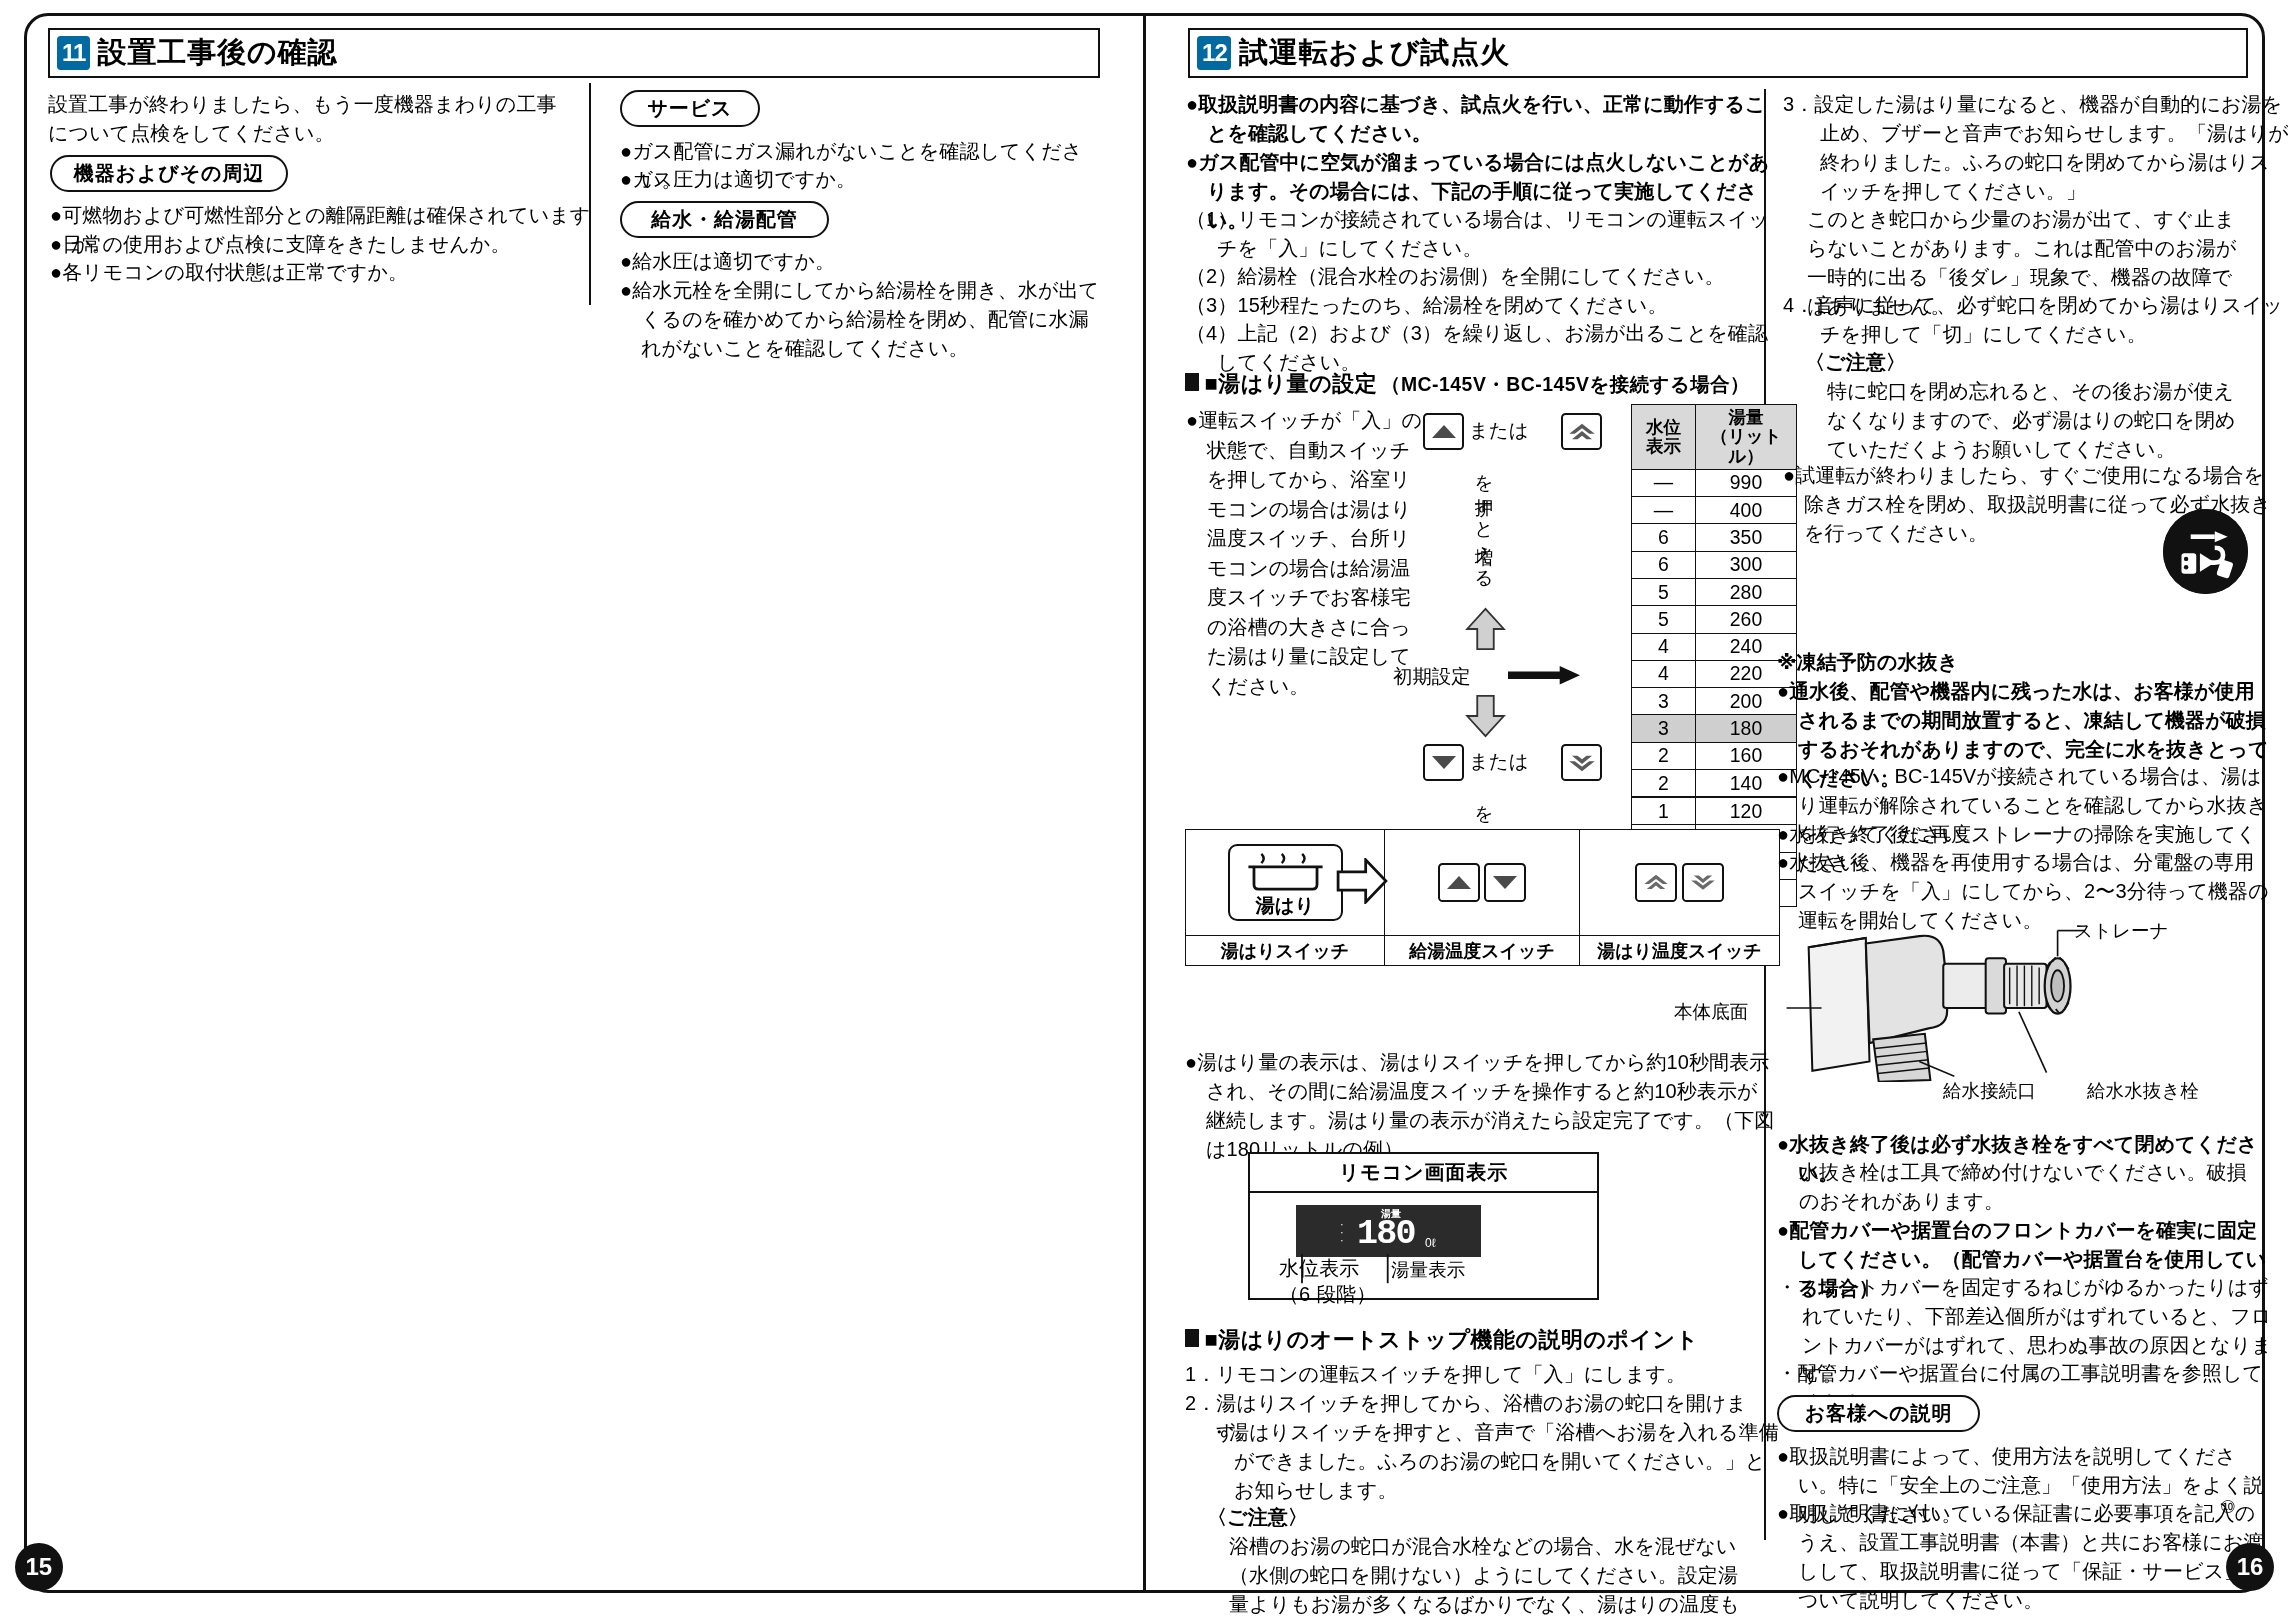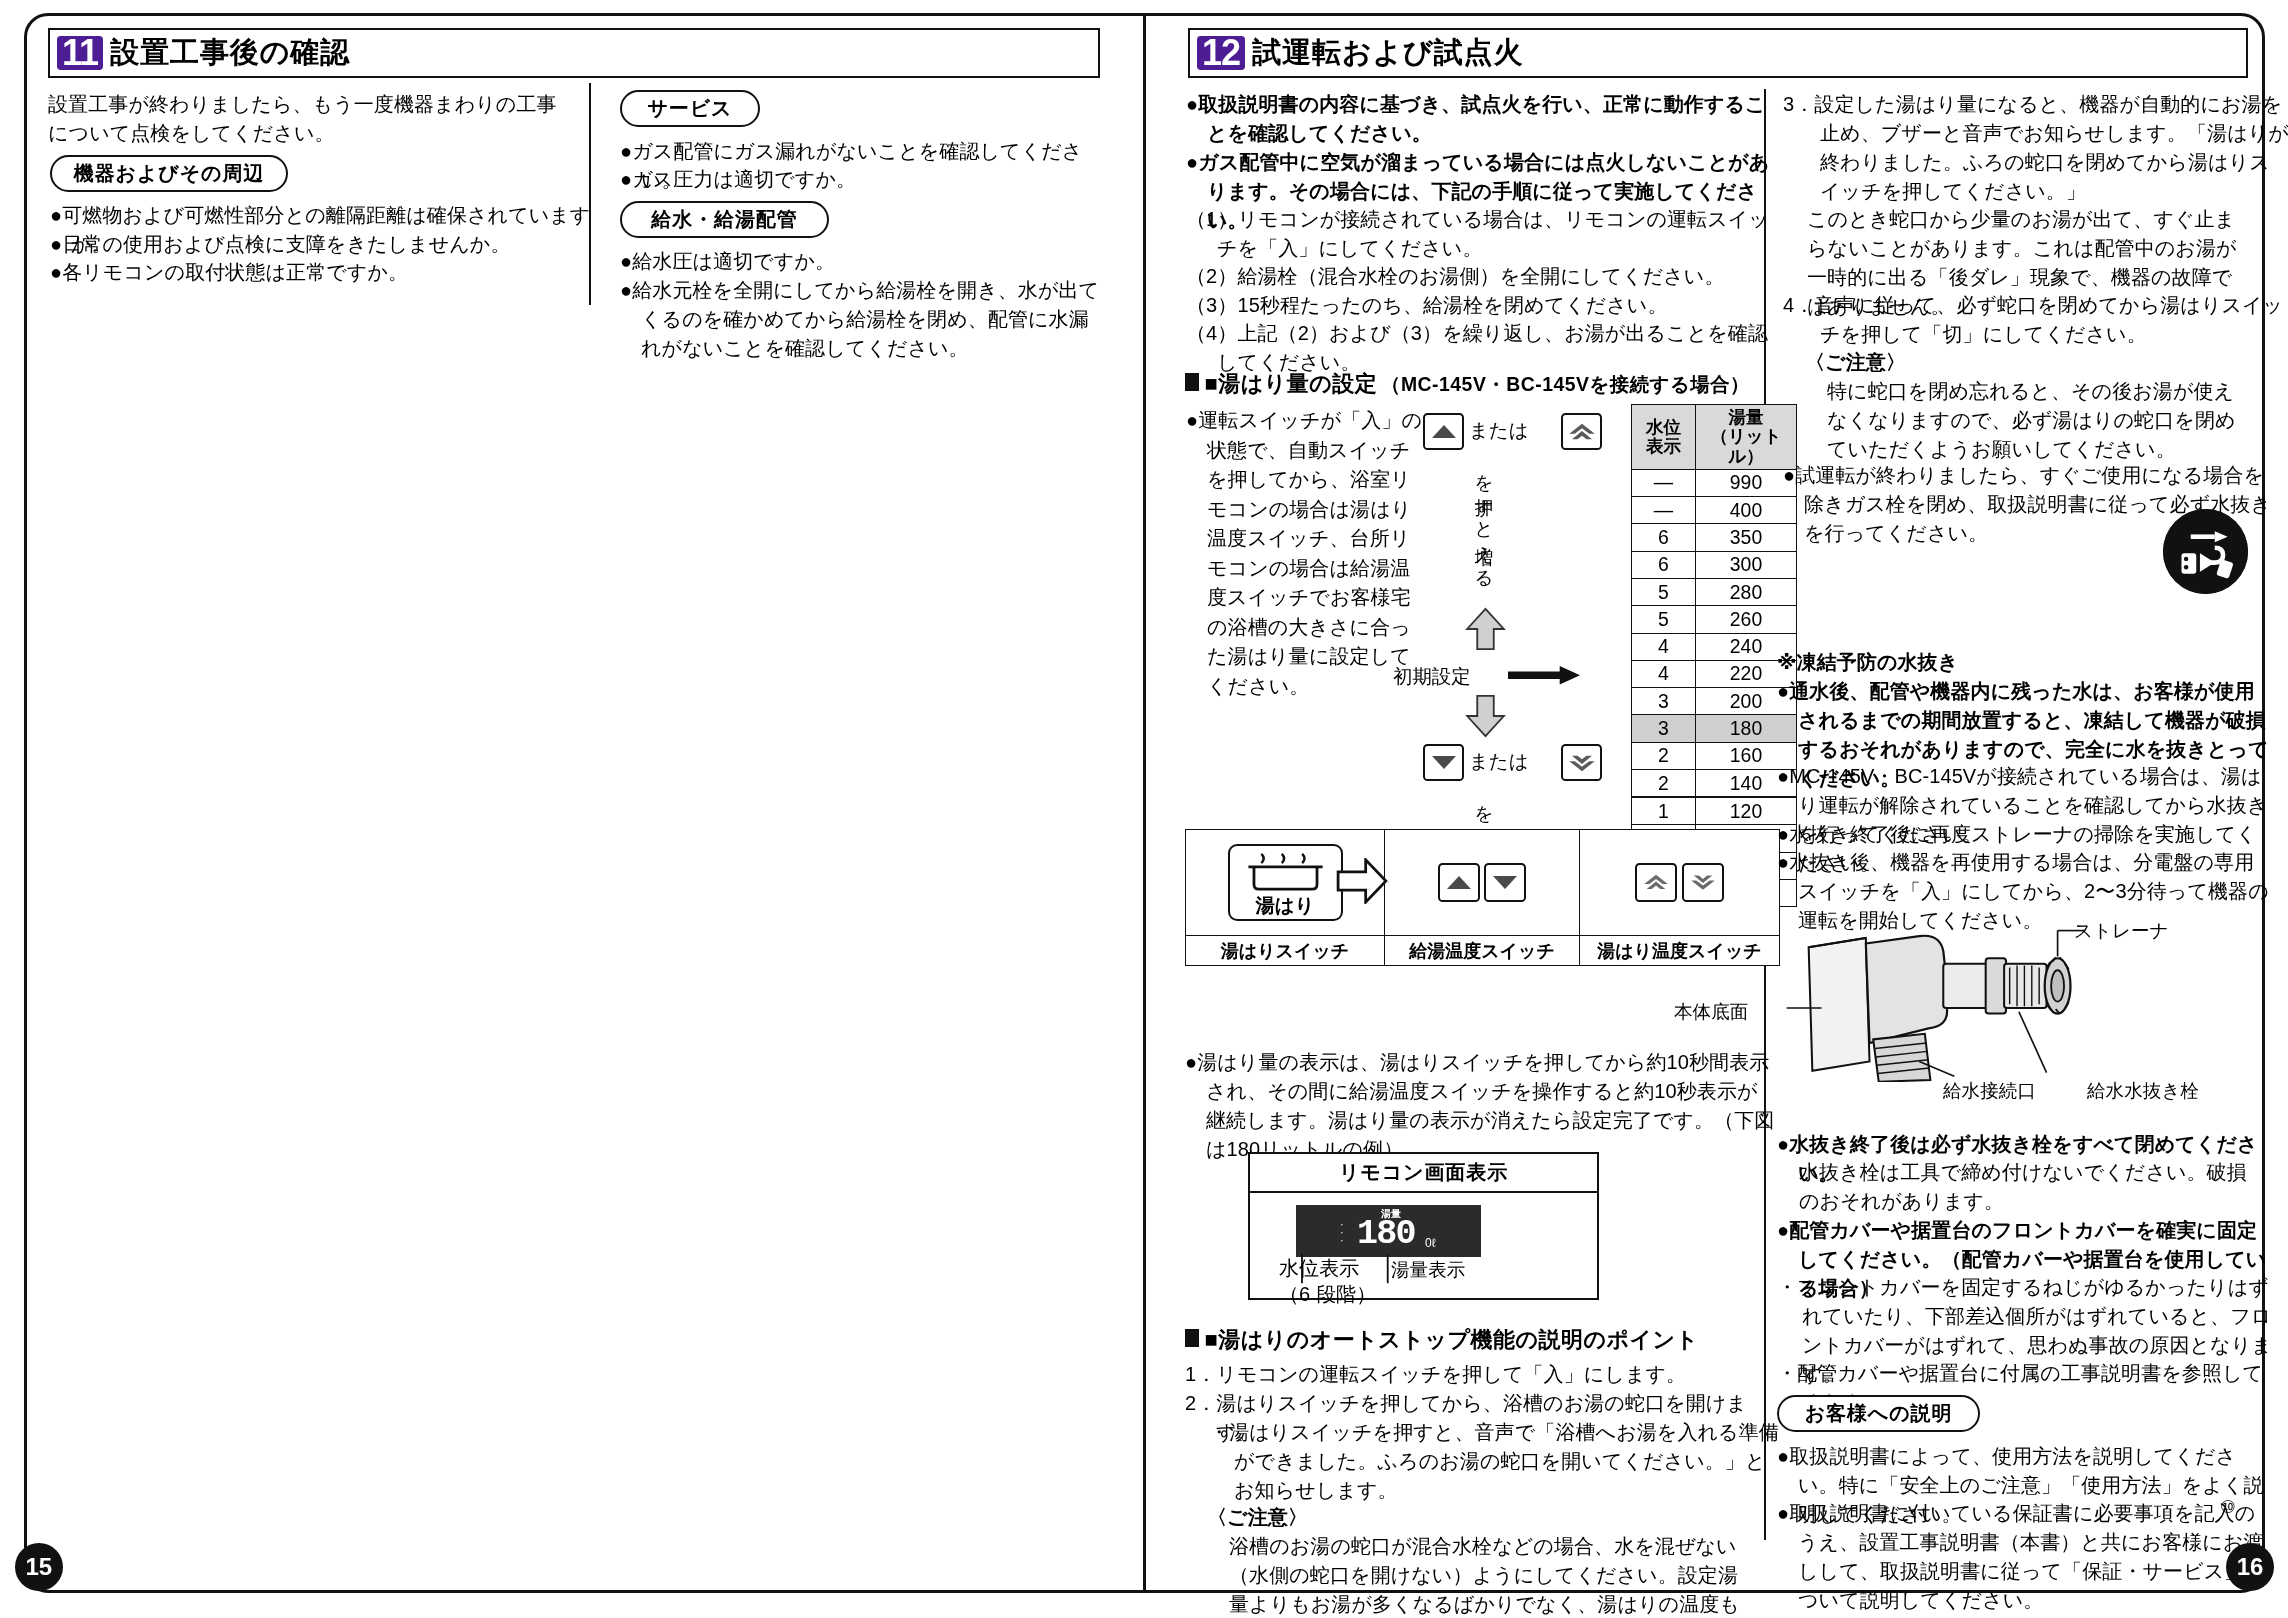--- a/index.html
+++ b/index.html
@@ -25,22 +25,22 @@
   .half.left{left:0;width:1144px;}
   .half.right{left:1144px;width:1144px;}
 
   
   .sec-head{
     position:absolute;border:2.8px solid #111;background:#fff;
     box-sizing:border-box;display:flex;align-items:center;
     height:50px;padding:0 7.4px;
   }
   .sec-num{
-    display:inline-block;background:#4c1d95;color:#fff;font-weight:bold;
-    font-size:36px;line-height:31px;padding:0.9px 4.6px 1.8px 4.6px;border-radius:3.7px;
+    display:inline-block;background:#0369a1;color:#fff;font-weight:bold;
+    font-size:24px;line-height:31px;padding:0.9px 4.6px 1.8px 4.6px;border-radius:3.7px;
     margin-right:7.4px;letter-spacing:-0.9px;
   }
   .sec-title{font-weight:bold;font-size:29px;letter-spacing:0.9px;}
 
   
   .txt{position:absolute;font-size:20px;line-height:29px;letter-spacing:0.1px;}
   .txt.b{font-weight:bold;}
   .hang{padding-left:21px;text-indent:-21px;}
   .hang2{padding-left:25px;text-indent:-25px;}
   .hang3{padding-left:31px;text-indent:-31px;}

